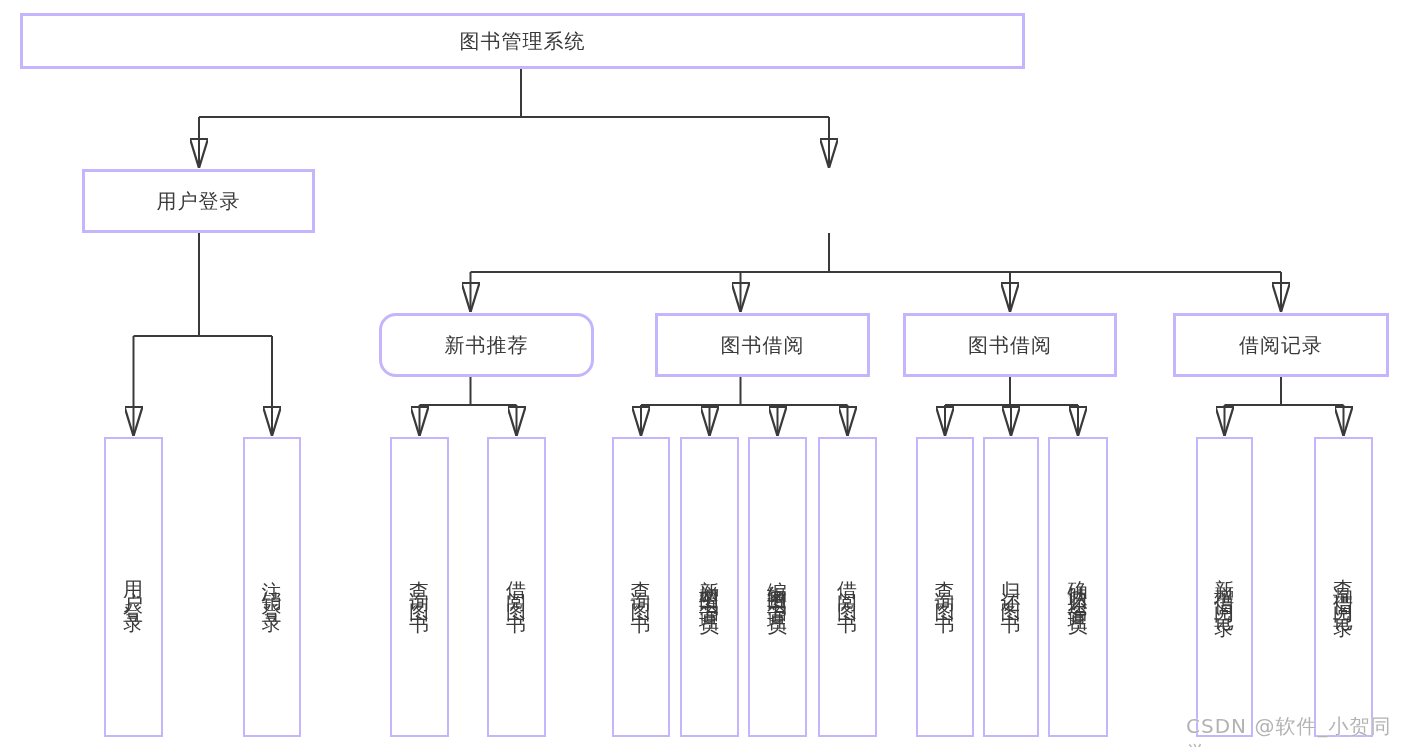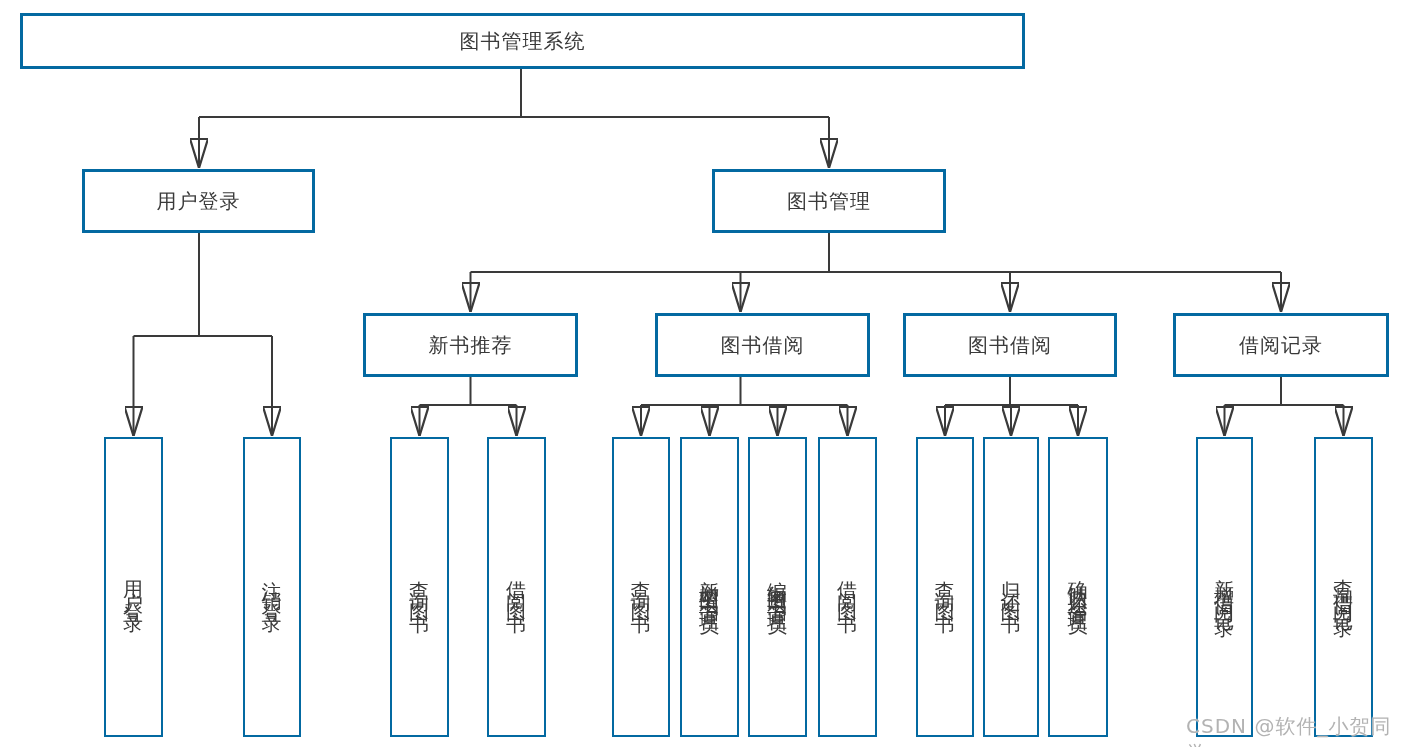--- a/index.html
+++ b/index.html
@@ -8,21 +8,21 @@
     width: 1405px;
     height: 747px;
     background: #ffffff;
     font-family: "DejaVu Sans", "Liberation Sans", sans-serif;
     overflow: hidden;
   }
   .node {
     position: absolute;
     box-sizing: border-box;
     background: #ffffff;
-    border: 3px solid #0369a1;
+    border: 3px solid #c4b5fd;
     color: #3a3a3a;
     display: flex;
     align-items: center;
     justify-content: center;
     font-size: 20px;
     letter-spacing: 1px;
     white-space: nowrap;
   }
   .leaf {
     border-width: 2.5px;
@@ -109,23 +109,22 @@
     <g>
       <path d="M1281 377 V405 M1224.5 405 H1343.5"></path>
       <line x1="1224.5" y1="405" x2="1224.5" y2="436" marker-end="url(#arw)"></line>
       <line x1="1343.5" y1="405" x2="1343.5" y2="436" marker-end="url(#arw)"></line>
     </g>
   </svg>
 
   <div class="node" style="left:20px; top:13px; width:1005px; height:56px;">图书管理系统</div>
 
   <div class="node" style="left:82px; top:169px; width:233px; height:64px;">用户登录</div>
-  <div class="node" style="left:712px; top:169px; width:234px; height:64px;">图书管理</div>
 
-  <div class="node" style="left:363px; top:313px; width:215px; height:64px;">新书推荐</div>
+  <div class="node" style="left:379px; top:313px; width:215px; height:64px;border-radius:17px;">新书推荐</div>
   <div class="node" style="left:655px; top:313px; width:215px; height:64px;">图书借阅</div>
   <div class="node" style="left:903px; top:313px; width:214px; height:64px;">图书借阅</div>
   <div class="node" style="left:1173px; top:313px; width:216px; height:64px;">借阅记录</div>
 
   <div class="node leaf" style="left:104px; top:437px; width:59px; height:300px;">用户登录</div>
   <div class="node leaf" style="left:243px; top:437px; width:58px; height:300px;">注销登录</div>
 
   <div class="node leaf" style="left:390px; top:437px; width:59px; height:300px;">查询图书</div>
   <div class="node leaf" style="left:487px; top:437px; width:59px; height:300px;">借阅图书</div>
 

